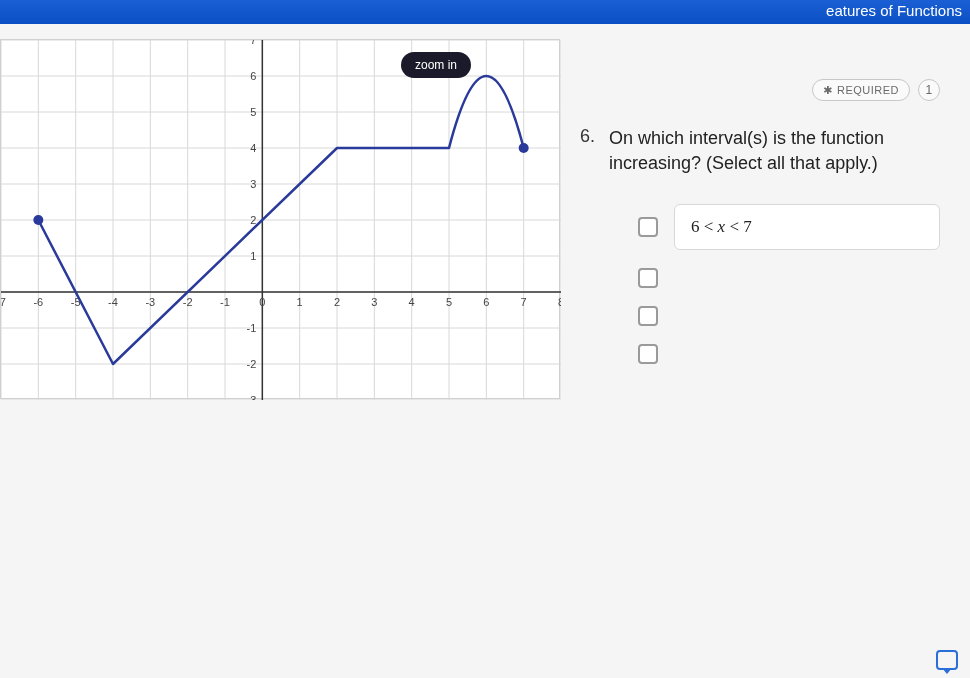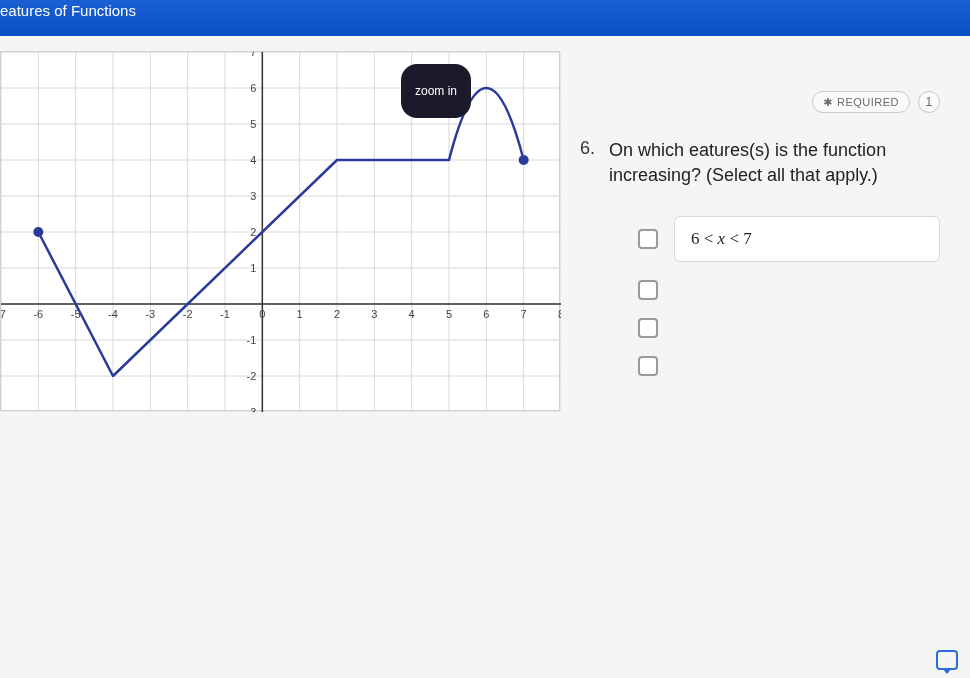--- a/index.html
+++ b/index.html
@@ -10,21 +10,22 @@
     height: 678px;
     overflow: hidden;
     position: relative;
   }
   .header-bar {
     background: linear-gradient(180deg, #1a5fd4 0%, #0a4fc4 100%);
     color: #fff;
     padding: 2px 8px 6px 0;
     font-size: 15px;
     font-weight: 400;
-    height: 36px;
+    height: 24px;
+    text-align: right;
   }
   .main {
     display: flex;
     gap: 20px;
     padding: 10px 10px 0 0;
   }
   .graph-area {
     flex: 0 0 560px;
     position: relative;
     padding-top: 5px;
@@ -36,21 +37,21 @@
     background: #fff;
     border: 1px solid #d0d0d0;
   }
   .zoom-pill {
     position: absolute;
     top: 12px;
     right: 88px;
     background: #1a1a2a;
     color: #fff;
     font-size: 12px;
-    padding: 20px 14px;
+    padding: 6px 14px;
     border-radius: 16px;
     z-index: 5;
     font-weight: 500;
   }
   .qa {
     flex: 1;
     padding-top: 45px;
     padding-right: 20px;
   }
   .badges {
@@ -207,21 +208,21 @@
         <span>✱</span>
         <span>REQUIRED</span>
       </span>
       <span class="badge count">
         <span>1</span>
       </span>
     </div>
 
     <div class="question-row">
       <div class="qnum">6.</div>
-      <div class="qtext">On which eatures(s) is the function increasing? (Select all that apply.)</div>
+      <div class="qtext">On which interval(s) is the function increasing? (Select all that apply.)</div>
     </div>
 
     <div class="options" id="options">
         <div class="option">
           <div class="chk"></div>
           <div class="opt-box">6 &lt; <span style="font-style:italic">x</span> &lt; 7</div>
         </div>
         <div class="option">
           <div class="chk"></div>
         </div>

